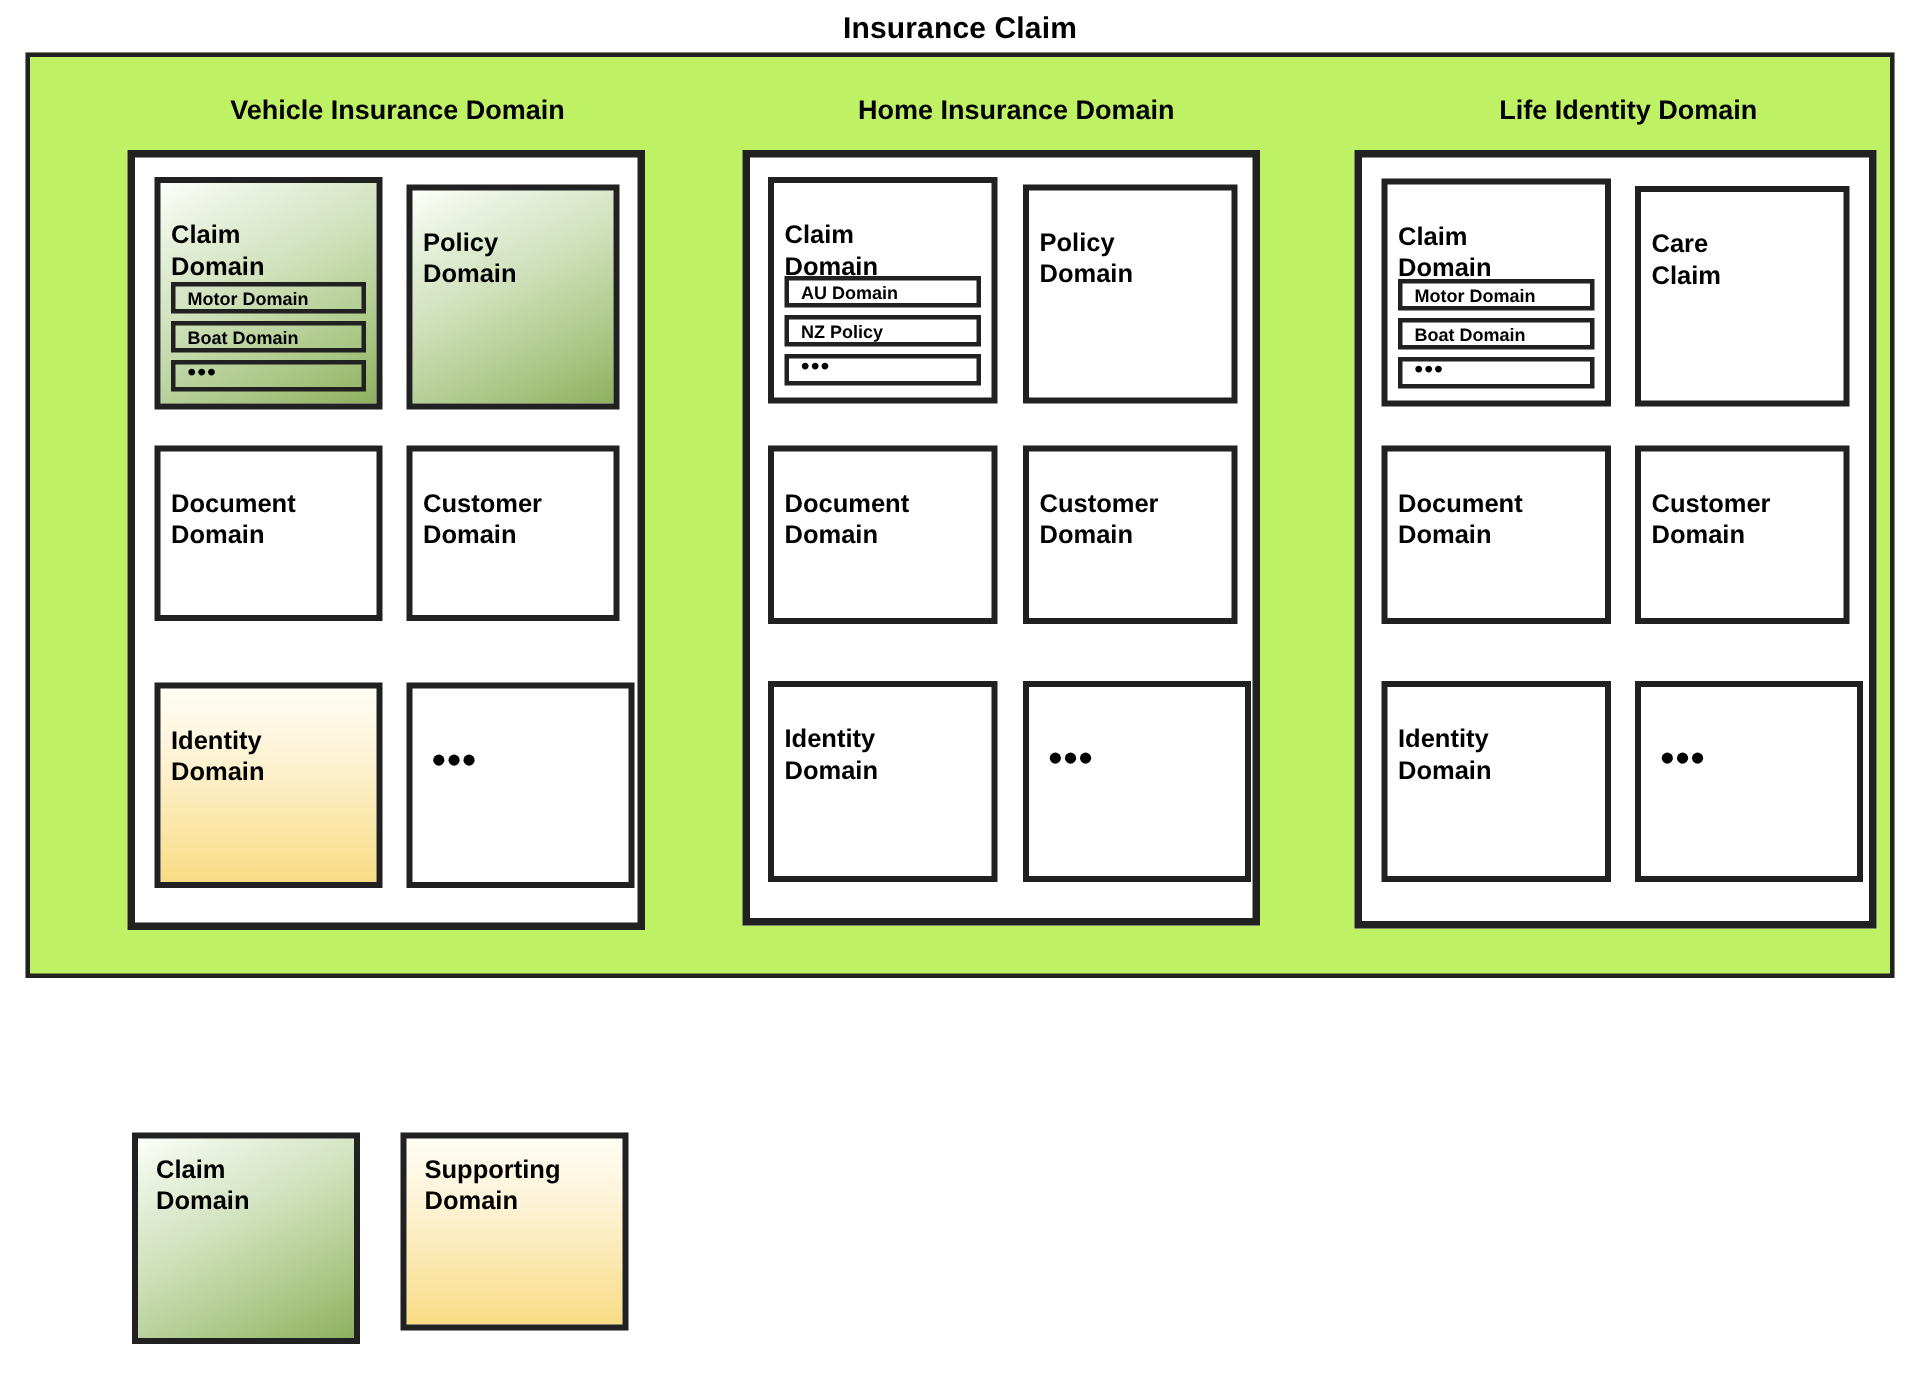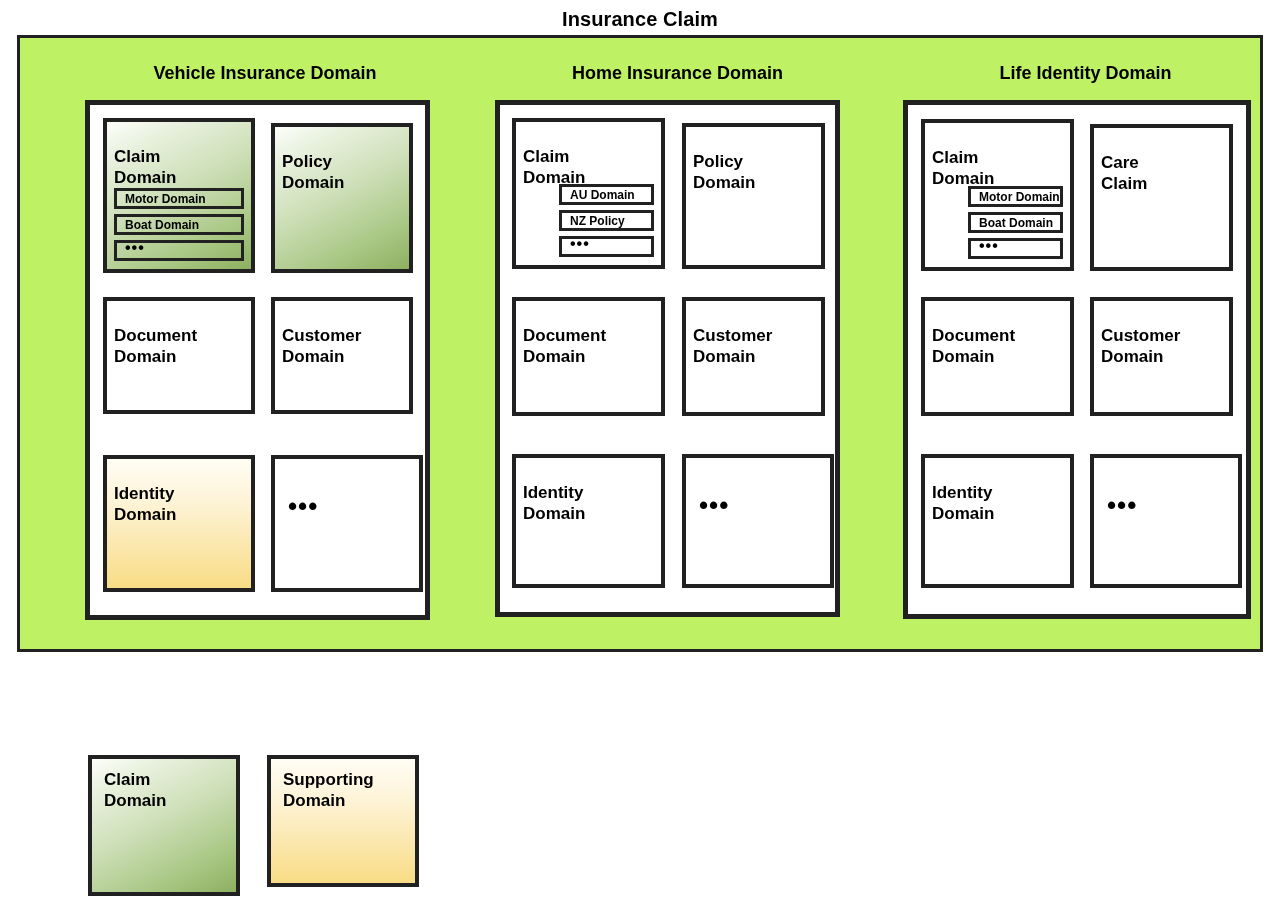--- a/index.html
+++ b/index.html
@@ -108,28 +108,28 @@
     left: 7px;
     right: 7px;
     bottom: 8px;
   }
   .subdomain {
     border: 3px solid #212121;
     box-sizing: border-box;
     height: 21px;
     margin-bottom: 5px;
     display: flex;
-    align-items: flex-end;
+    align-items: center;
     padding-left: 8px;
     font-size: 12px;
     font-weight: bold;
     background: transparent;
   }
   .subdomain:last-child { margin-bottom: 0; }
-  .subdomain.white-chip { background: #ffffff; margin-left: 36px; }
+  .subdomain.white-chip { background: #ffffff; }
   .subdomain .dots {
     font-size: 16px;
     font-weight: bold;
     letter-spacing: 1px;
     line-height: 1;
     position: relative;
     top: -2px;
   }
 
   

